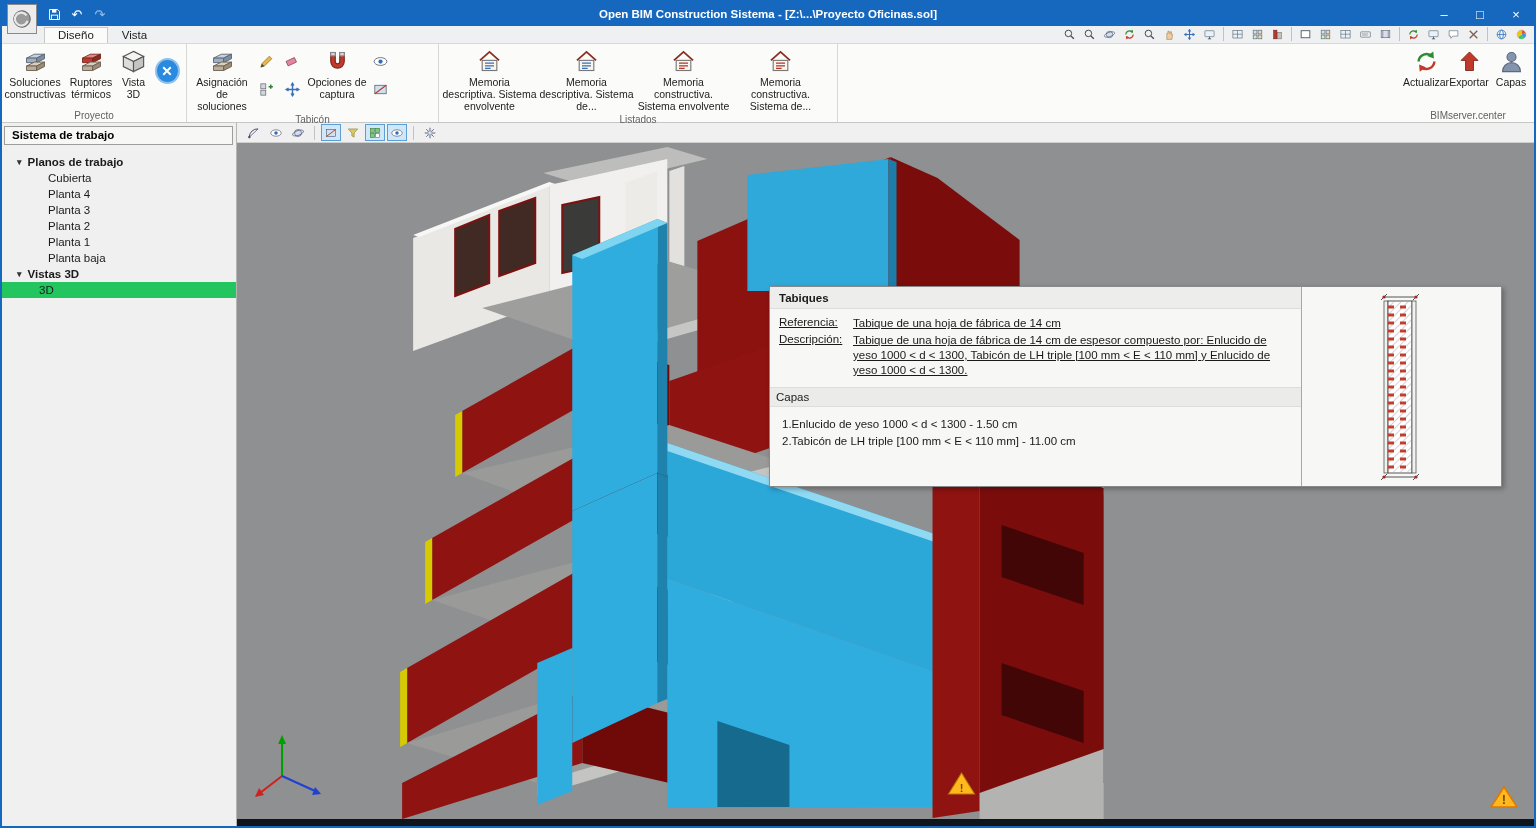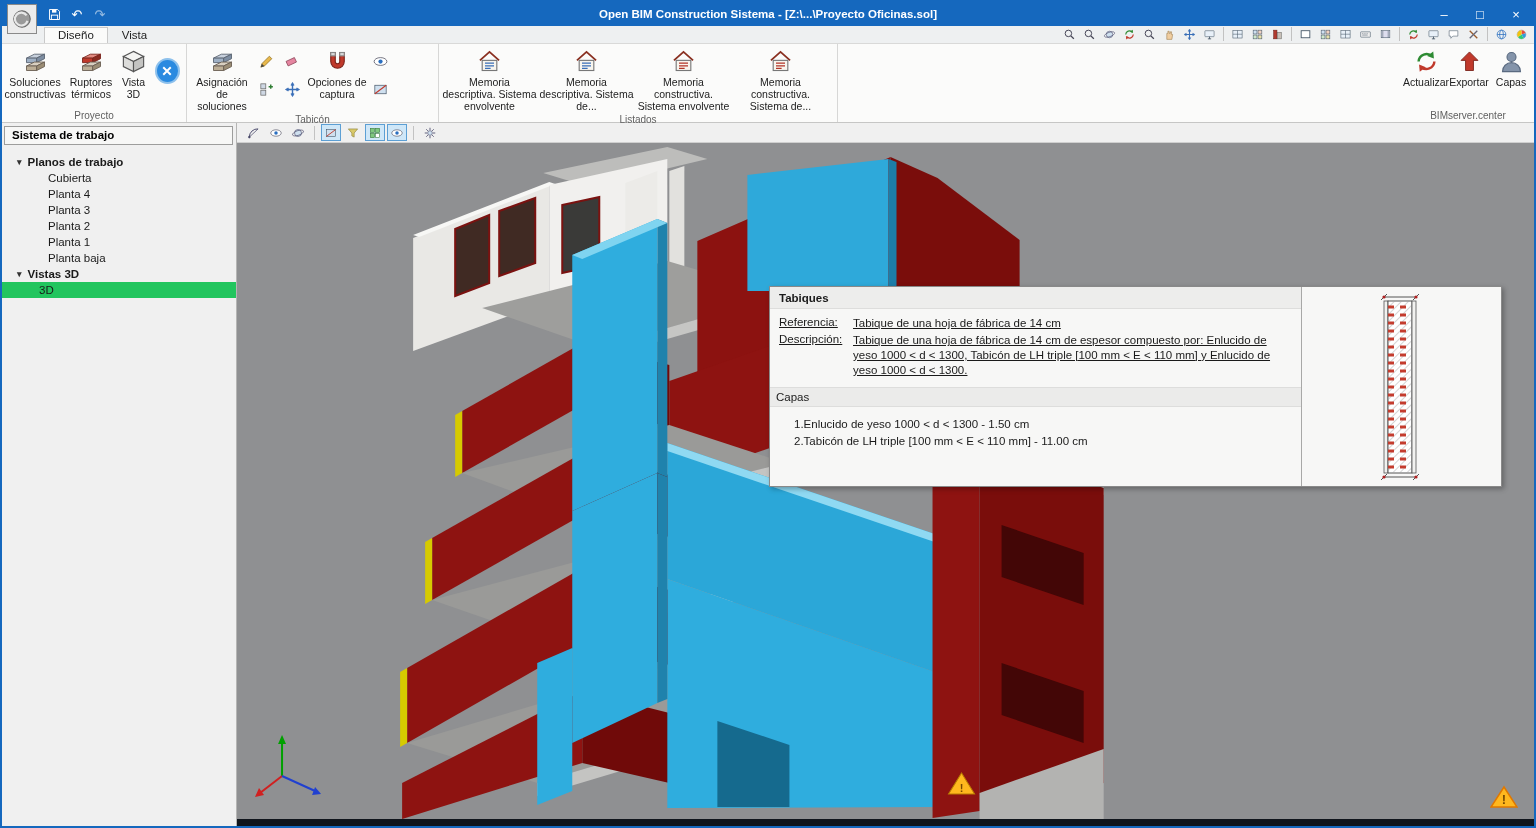--- a/index.html
+++ b/index.html
@@ -65,21 +65,21 @@
 
   
   .tooltip { position:absolute; left:532px; top:143px; width:733px; height:201px; background:#f7f7f6; border:1px solid #898989; display:flex; font-size:11.5px; color:#1a1a1a; box-shadow:2px 2px 5px rgba(0,0,0,.3); }
   .tt-left { width:532px; border-right:1px solid #a8a8a7; display:flex; flex-direction:column; }
   .tt-header { font-weight:bold; padding:5px 9px 4px; background:#ededec; border-bottom:1px solid #dddddc; }
   .tt-body { padding:7px 9px 4px;text-decoration:underline; }
   .tt-row { display:flex; margin-bottom:2px; }
   .tt-lbl { width:74px; flex:0 0 auto; }
   .tt-val { flex:1; line-height:1.3; }
   .tt-capas-h { background:#ebebea; border-top:1px solid #dddddc; border-bottom:1px solid #dddddc; padding:3px 6px; margin-top:3px; }
-  .tt-list { padding:9px 24px; line-height:1.5; }
+  .tt-list { padding:9px 12px; line-height:1.5; }
   .tt-right { flex:1; display:flex; align-items:center; justify-content:center; }
 
   .warn-br { position:absolute; right:16px; bottom:13px; }
 </style>
 </head>
 <body>
 
 <svg width="0" height="0" style="position:absolute">
 <defs>
   <g id="sym-blocks">

